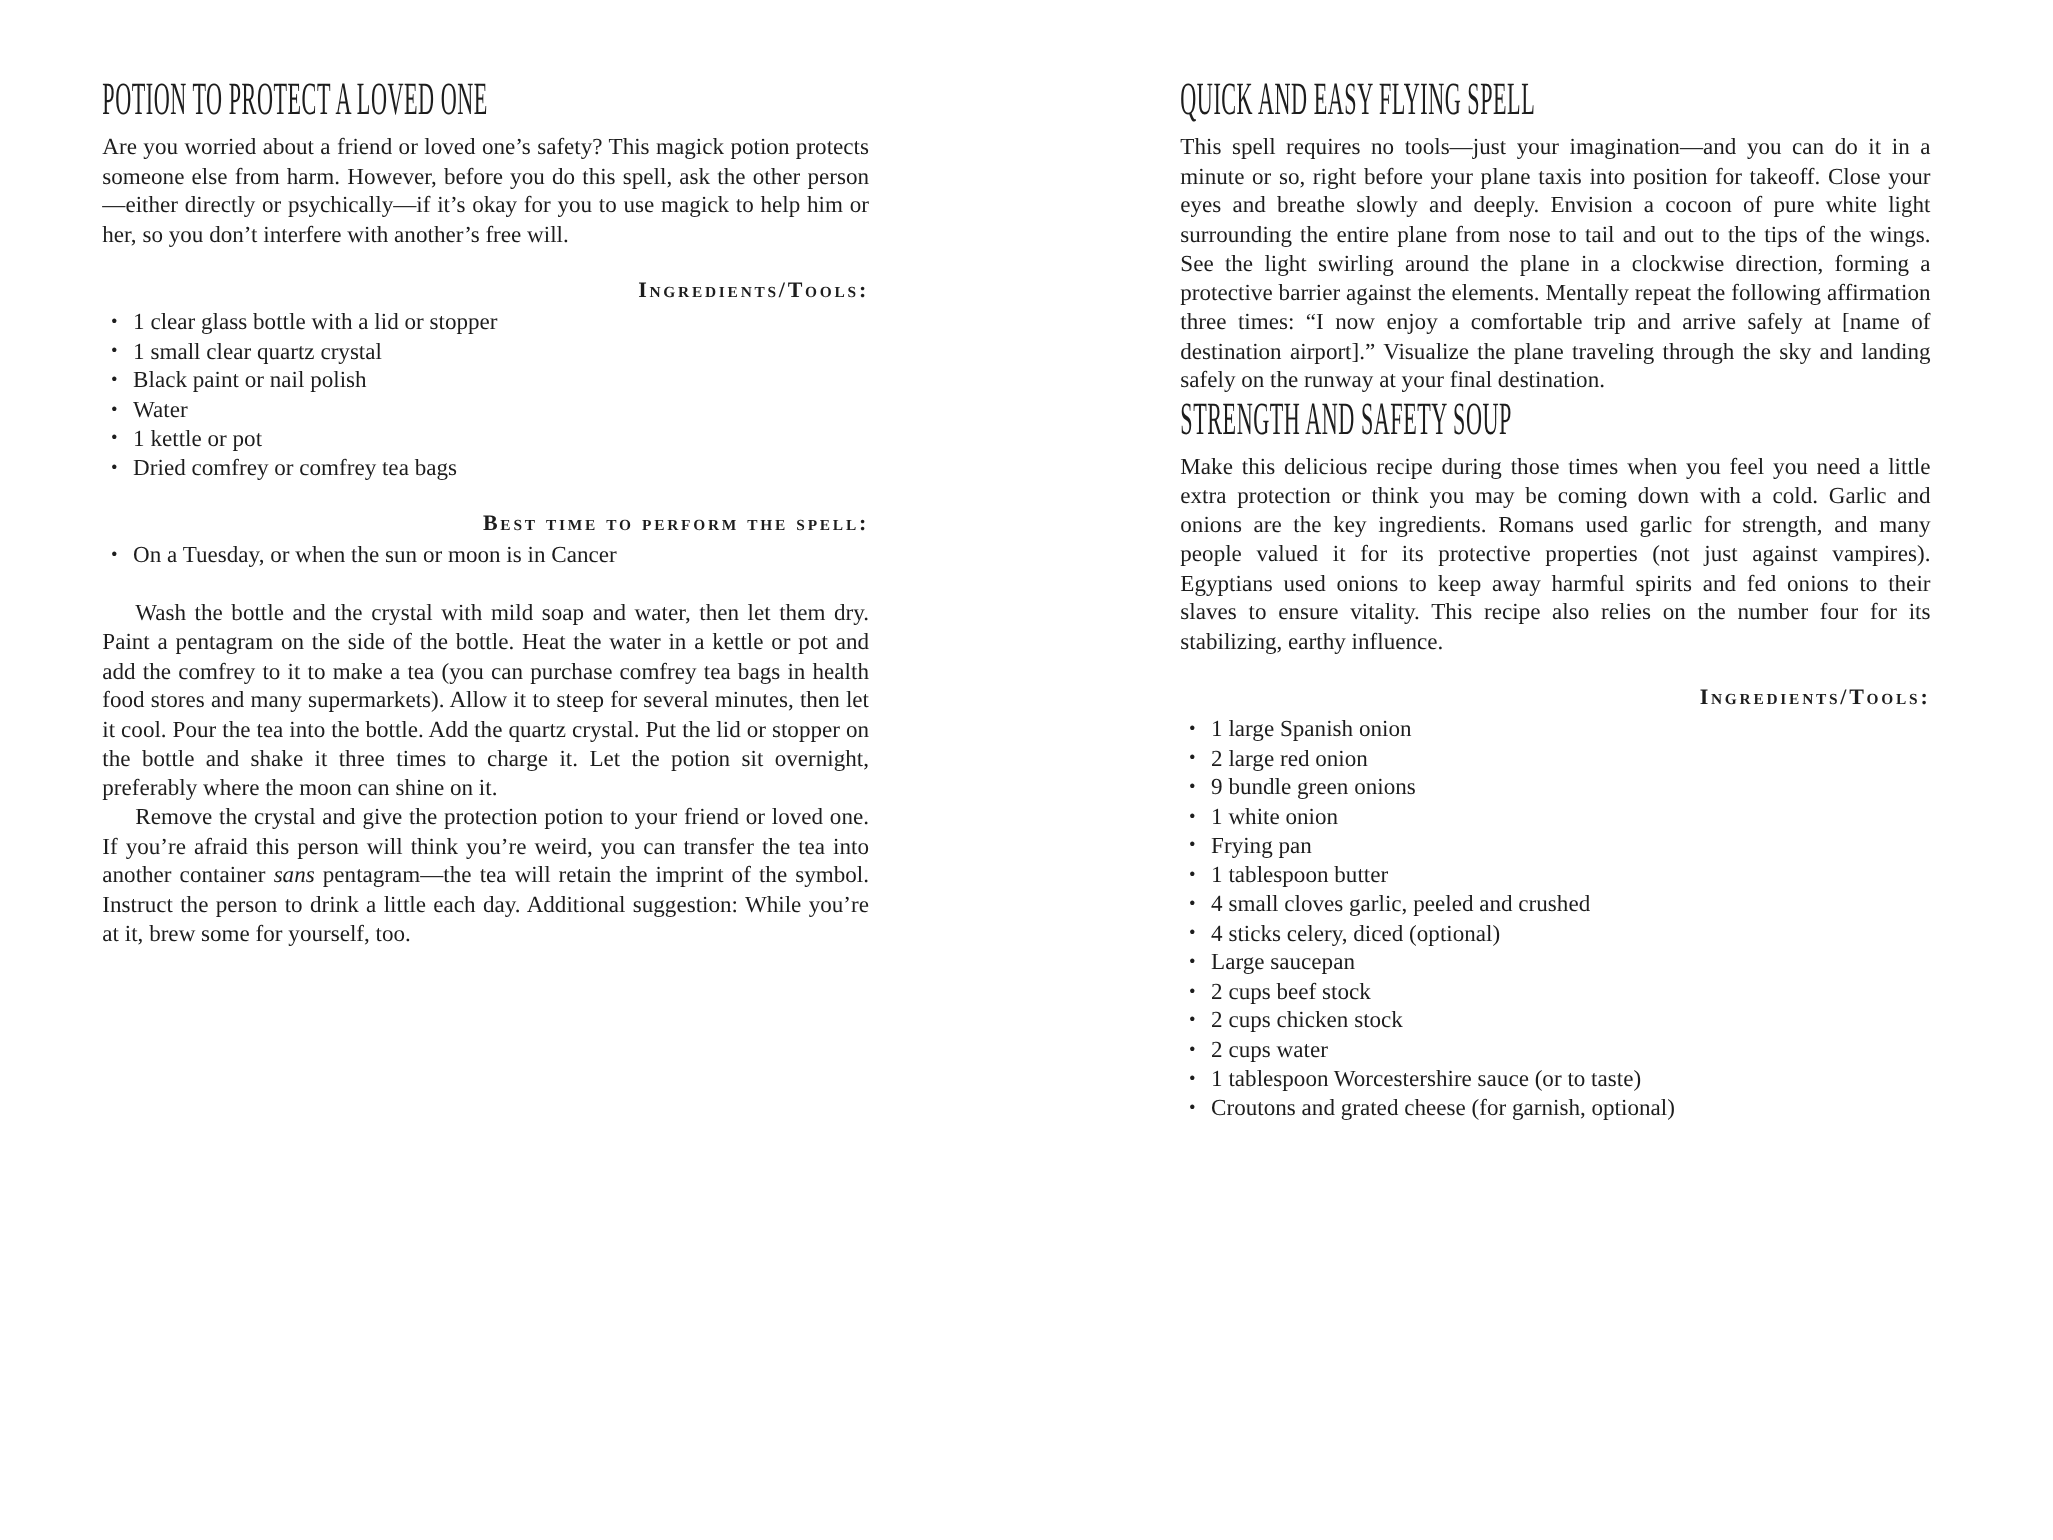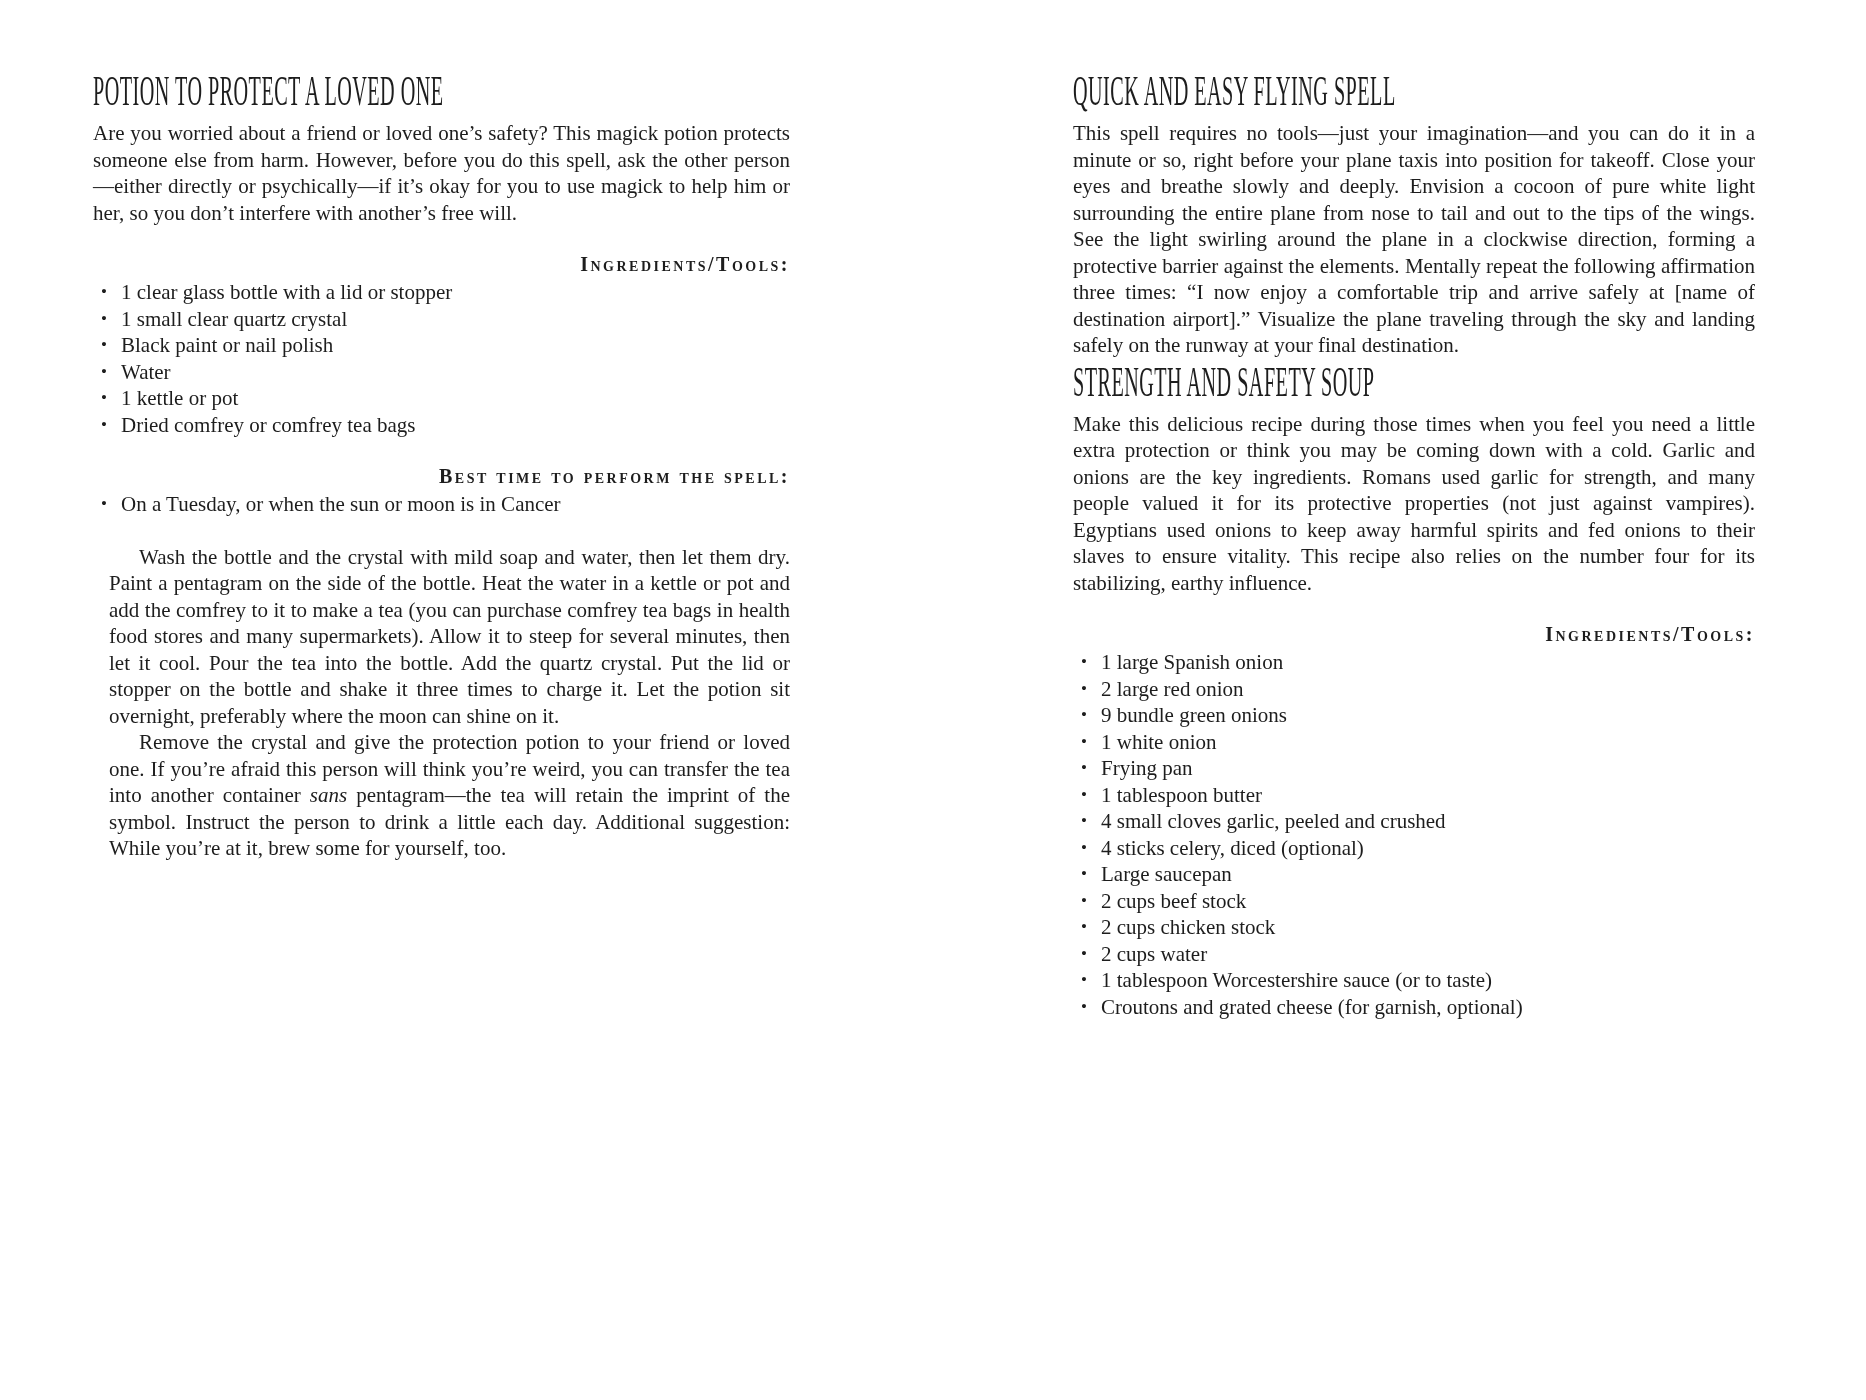--- a/index.html
+++ b/index.html
@@ -38,21 +38,21 @@
   }
   .mt-title { margin-top: 68px; }
   .mt-title2 { }
 
   .body {
     margin: 6px 0 0 0;
     font-size: 21px;
     line-height: 26.5px;
     text-align: justify;
   }
-  .para-indent { text-indent: 30px; margin-top: 0; margin-left: 16px; }
+  .para-indent { text-indent: 30px; margin-top: 0; }
   .para-gap    { margin-top: 26px; }
   .body em { font-style: italic; }
 
   .subheading {
     margin: 27px 0 3px 25px;
     font-size: 20px;
     font-weight: bold;
     font-variant: small-caps;
     letter-spacing: 2.5px;
     text-align: right;

